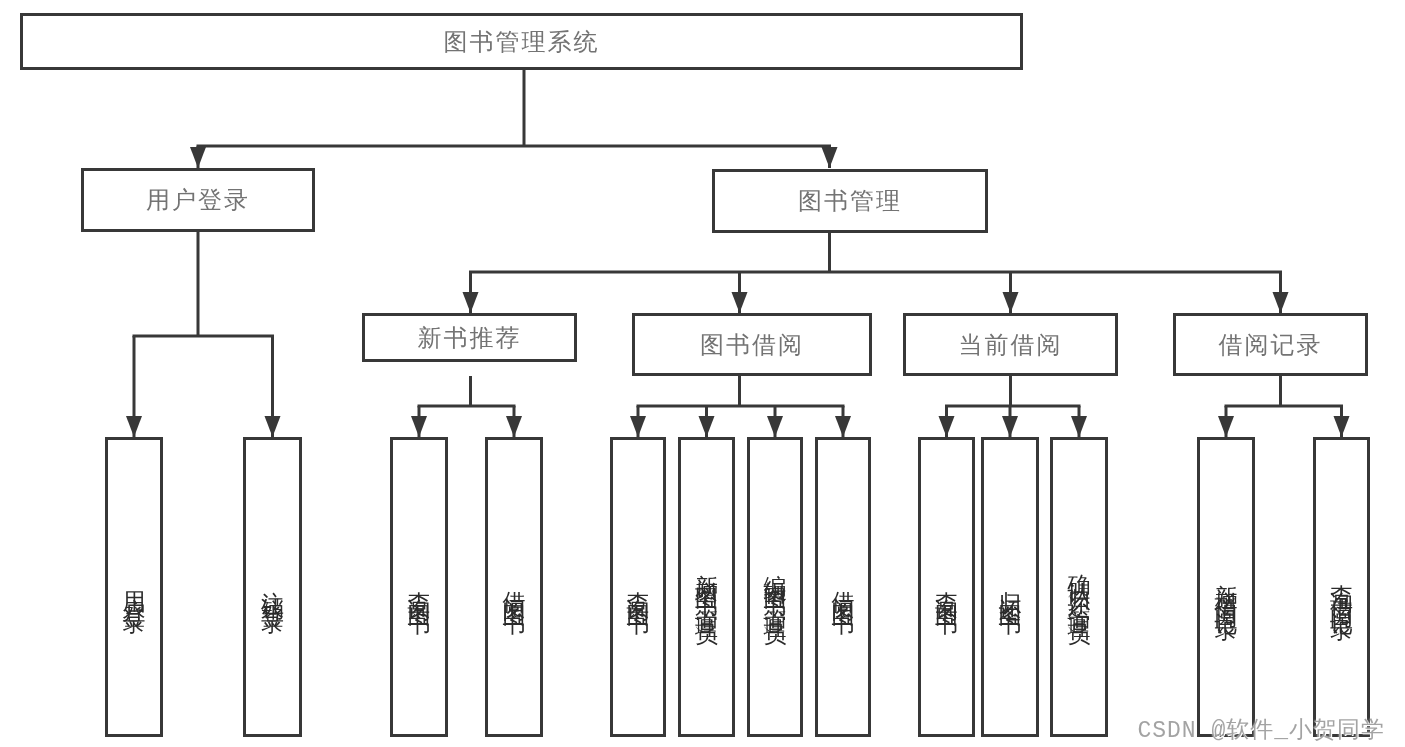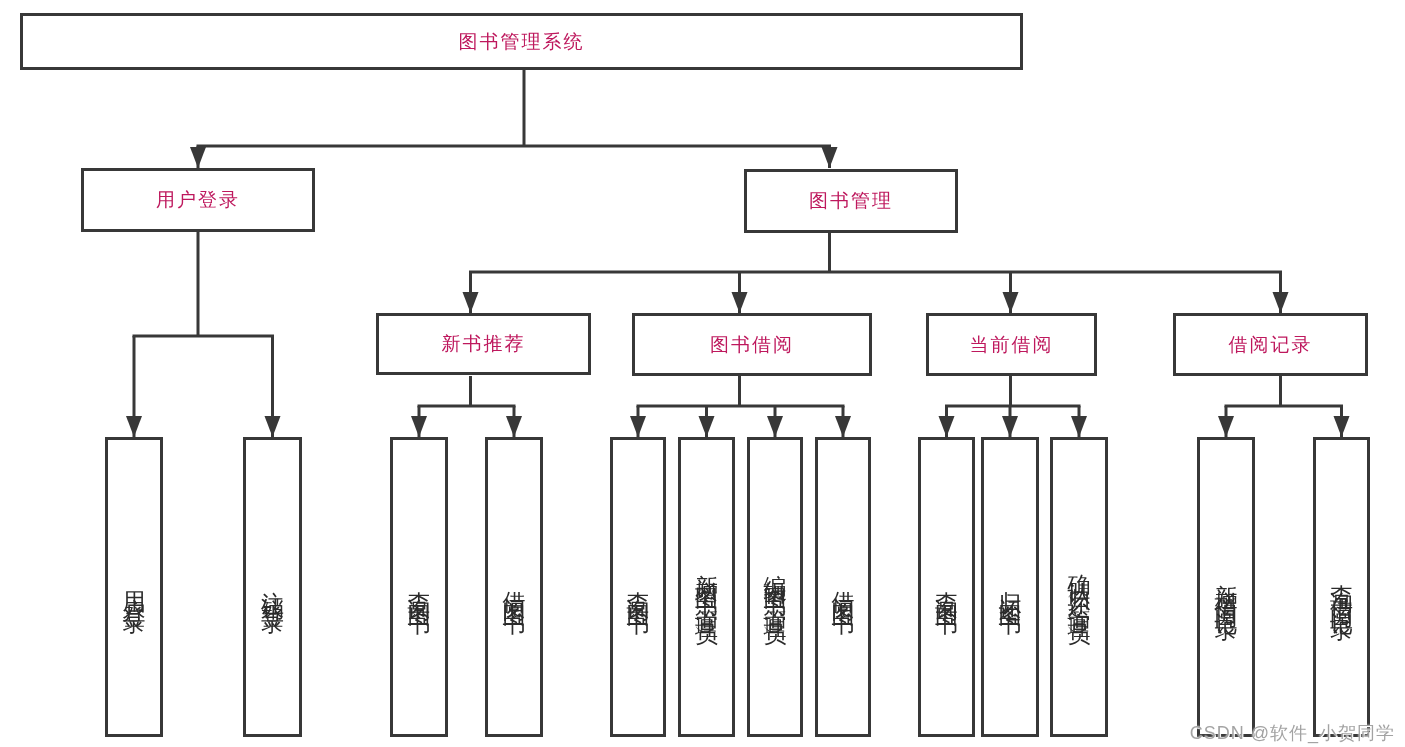--- a/index.html
+++ b/index.html
@@ -20,43 +20,44 @@
   .box {
     position: absolute;
     box-sizing: border-box;
     background: #ffffff;
     border: 3px solid #383838;
     display: flex;
     align-items: center;
     justify-content: center;
   }
   .box .hlabel {
-    font-size: 19px;
+    font-size: 24px;
     letter-spacing: 2px;
     white-space: nowrap;
-    color: #be185d;
+    color: #737373;
   }
   .leaf .vlabel {
     writing-mode: vertical-rl;
     text-orientation: mixed;
     font-size: 23px;
     line-height: 1;
     letter-spacing: 7px;
     color: #2b2b2b;
   }
   .watermark {
     position: absolute;
-    right: 10px;
+    right: 20px;
     bottom: 2px;
-    font-size: 18px;
+    font-size: 23px;
     letter-spacing: 1px;
     color: rgba(158,158,158,0.95);
     text-shadow: 0 0 2px #ffffff, 1px 1px 0 #ffffff;
     white-space: nowrap;
     z-index: 5;
+    font-family: Liberation Mono, monospace;
   }
 </style>
 </head>
 <body>
 
 <div class="canvas">
 
   <svg class="wires" width="1405" height="747" viewBox="0 0 1405 747">
     <defs>
       <marker id="arw" markerUnits="userSpaceOnUse" markerWidth="24" markerHeight="20" refX="21" refY="10" orient="auto">
@@ -112,31 +113,31 @@
     </g>
   </svg>
 
   <div class="box" style="left:20px;top:13px;width:1003px;height:57px">
     <span class="hlabel">图书管理系统</span>
   </div>
 
   <div class="box" style="left:81px;top:168px;width:234px;height:64px">
     <span class="hlabel">用户登录</span>
   </div>
-  <div class="box" style="left:744px;top:169px;width:214px;height:64px">
+  <div class="box" style="left:712px;top:169px;width:276px;height:64px">
     <span class="hlabel">图书管理</span>
   </div>
 
-  <div class="box" style="left:376px;top:313px;width:215px;height:62px">
+  <div class="box" style="left:362px;top:313px;width:215px;height:49px">
     <span class="hlabel">新书推荐</span>
   </div>
   <div class="box" style="left:632px;top:313px;width:240px;height:63px">
     <span class="hlabel">图书借阅</span>
   </div>
-  <div class="box" style="left:926px;top:313px;width:171px;height:63px">
+  <div class="box" style="left:903px;top:313px;width:215px;height:63px">
     <span class="hlabel">当前借阅</span>
   </div>
   <div class="box" style="left:1173px;top:313px;width:195px;height:63px">
     <span class="hlabel">借阅记录</span>
   </div>
 
   <div class="box leaf" style="left:105px;top:437px;width:58px;height:300px">
     <span class="vlabel">用户登录</span>
   </div>
   <div class="box leaf" style="left:243px;top:437px;width:59px;height:300px">

